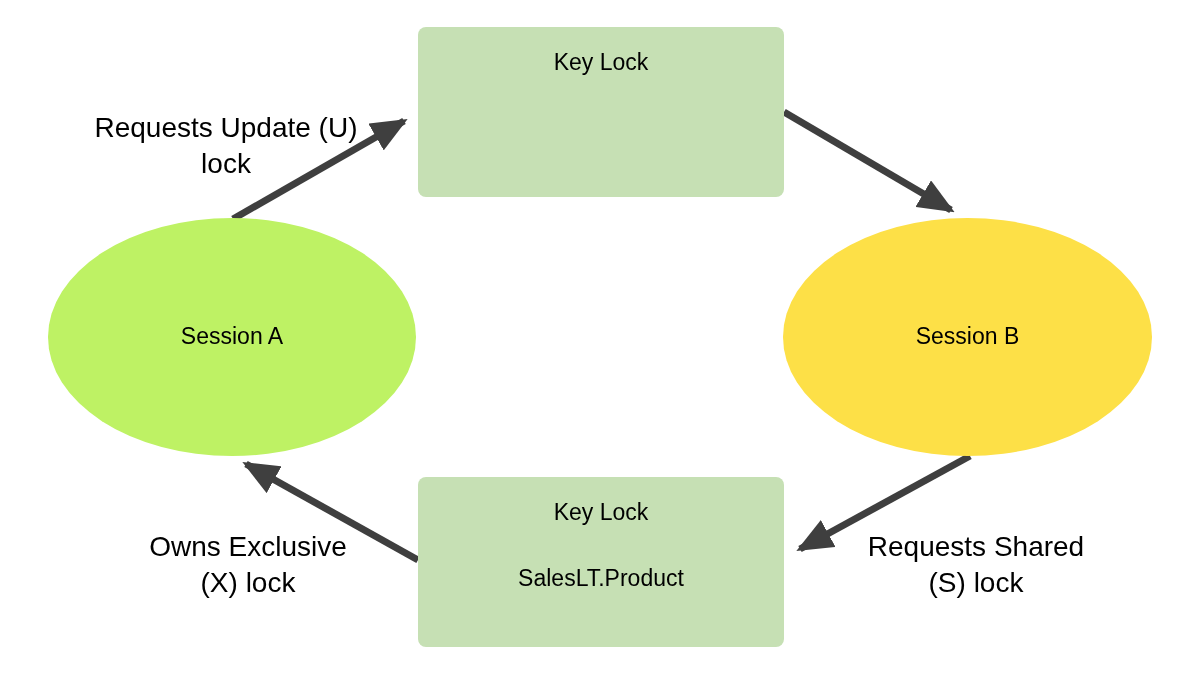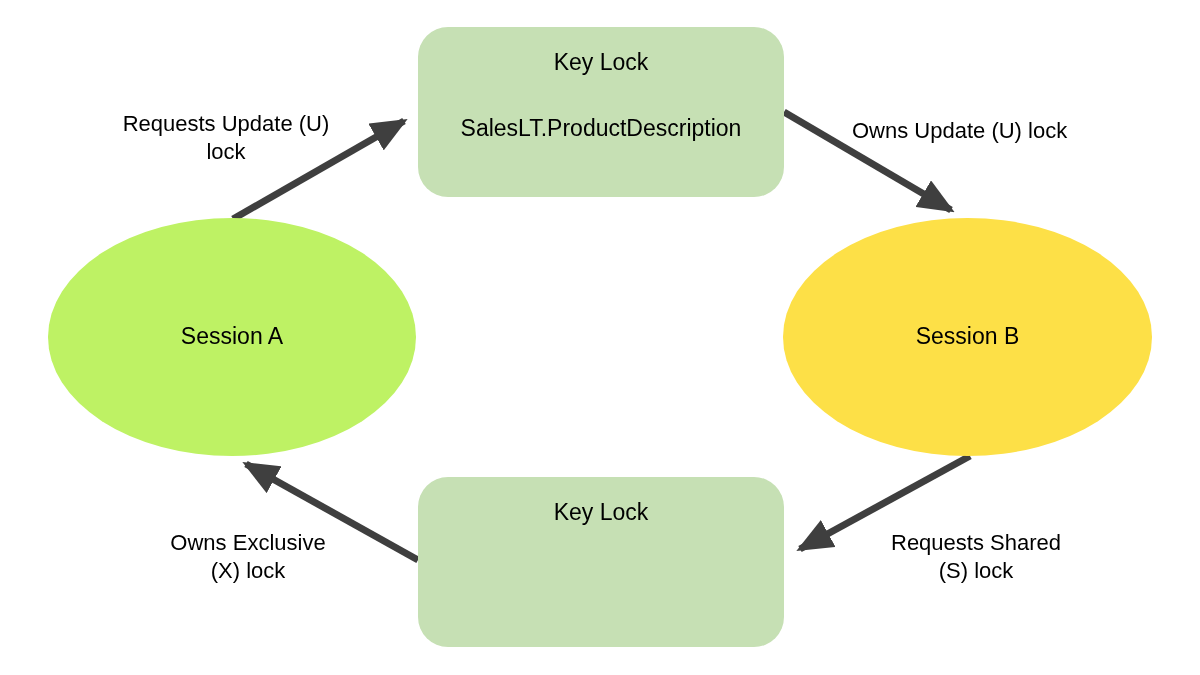--- a/index.html
+++ b/index.html
@@ -37,39 +37,39 @@
   }
   .ellipse {
     border-radius: 50%;
   }
   .ellipse .node-label {
     font-size: 23px;
     line-height: 1.2;
     text-align: center;
   }
   .lockbox {
-    border-radius: 30px;
+    border-radius: 8px;
     justify-content: flex-start;
     padding-top: 22px;
   }
   .lockbox .box-title {
     font-size: 23px;
     line-height: 1.2;
     text-align: center;
   }
   .lockbox .box-resource {
     font-size: 23px;
     line-height: 1.2;
     text-align: center;
     margin-top: 38px;
   }
   .edge-label {
     position: absolute;
     color: #000000;
-    font-size: 22px;
+    font-size: 28px;
     line-height: 1.28;
     text-align: center;
     white-space: pre-line;
   }
   #lbl-requests-update  { left: 88px;  top: 110px; width: 276px; }
   #lbl-owns-update      { left: 852px; top: 117px; width: 268px; text-align: left; }
   #lbl-owns-exclusive   { left: 120px; top: 529px; width: 256px; }
   #lbl-requests-shared  { left: 856px; top: 529px; width: 240px; }
 </style>
 </head>
@@ -104,31 +104,30 @@
   <div class="node ellipse" id="node-session-a" style="left:48px; top:218px; width:368px; height:238px; background:#bef264;">
     <div class="node-label">Session A</div>
   </div>
 
   <div class="node ellipse" id="node-session-b" style="left:783px; top:218px; width:369px; height:238px; background:#fde047;">
     <div class="node-label">Session B</div>
   </div>
 
   <div class="node lockbox" id="node-lock-top" style="left:418px; top:27px; width:366px; height:170px; background:#C6E0B4;">
     <div class="box-title">Key Lock</div>
-    <div class="box-resource">SalesLT.ProductDescription</div>
   </div>
 
   <div class="node lockbox" id="node-lock-bottom" style="left:418px; top:477px; width:366px; height:170px; background:#C6E0B4;">
     <div class="box-title">Key Lock</div>
+    <div class="box-resource">SalesLT.Product</div>
   </div>
 
   <div class="edge-label" id="lbl-requests-update">Requests Update (U)
 lock</div>
 
-  <div class="edge-label" id="lbl-owns-update">Owns Update (U) lock</div>
 
   <div class="edge-label" id="lbl-requests-shared">Requests Shared
 (S) lock</div>
 
   <div class="edge-label" id="lbl-owns-exclusive">Owns Exclusive
 (X) lock</div>
 
 </div>
 
 </body></html>

